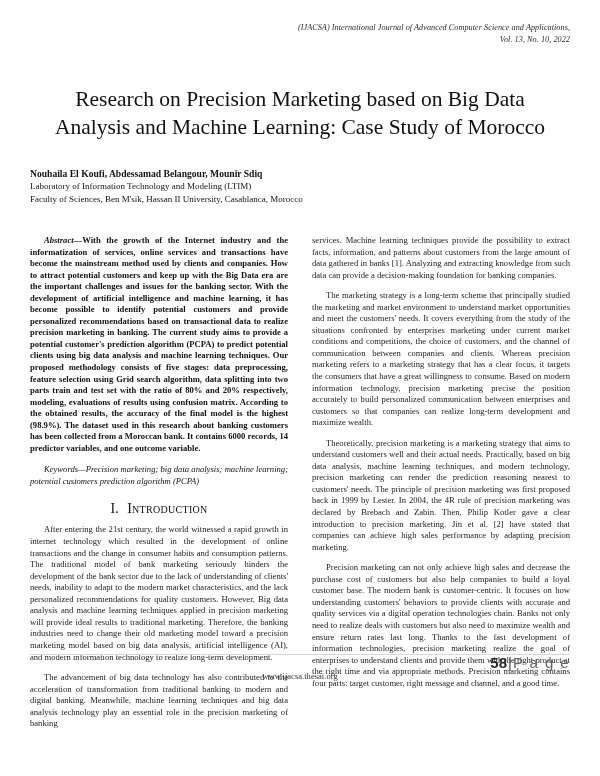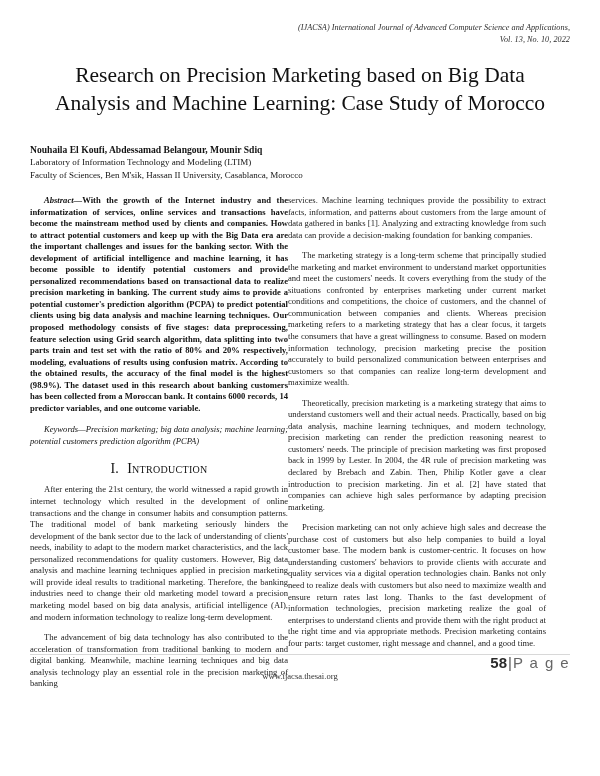--- a/index.html
+++ b/index.html
@@ -27,21 +27,21 @@
     text-align: right;
     font-style: italic;
     font-size: 8.2px;
     line-height: 11.5px;
     color: #2b2b2b;
     letter-spacing: 0.05px;
   }
   .running-head div { white-space: nowrap; }
   
   .title {
-    margin-top: 16px;
+    margin-top: 40px;
     text-align: center;
     font-size: 21.5px;
     line-height: 28px;
     font-weight: normal;
     color: #111;
     padding: 0 18px;
   }
   
   .authors-block {
     margin-top: 26px;
@@ -53,22 +53,23 @@
     font-weight: bold;
     color: #141414;
   }
   .affil {
     font-size: 9px;
     line-height: 12.5px;
     color: #141414;
   }
   
   .columns {
-    margin-top: 14px;
+    margin-top: 30px;
     display: flex;
+    gap: 24px;
   }
   .col {
     width: 258px;
     flex: 0 0 258px;
   }
   p.body {
     margin: 0 0 0 0;
     font-size: 8.6px;
     line-height: 11.55px;
     text-align: justify;

